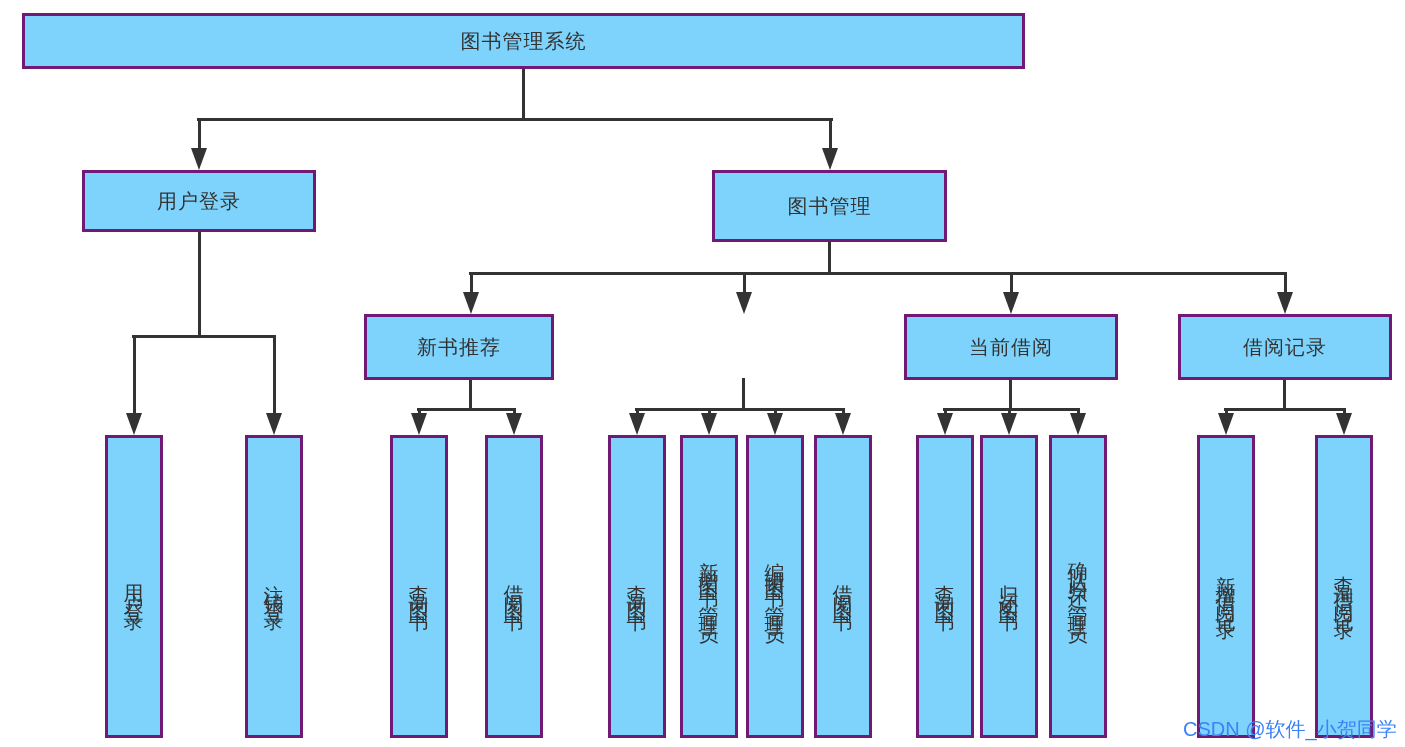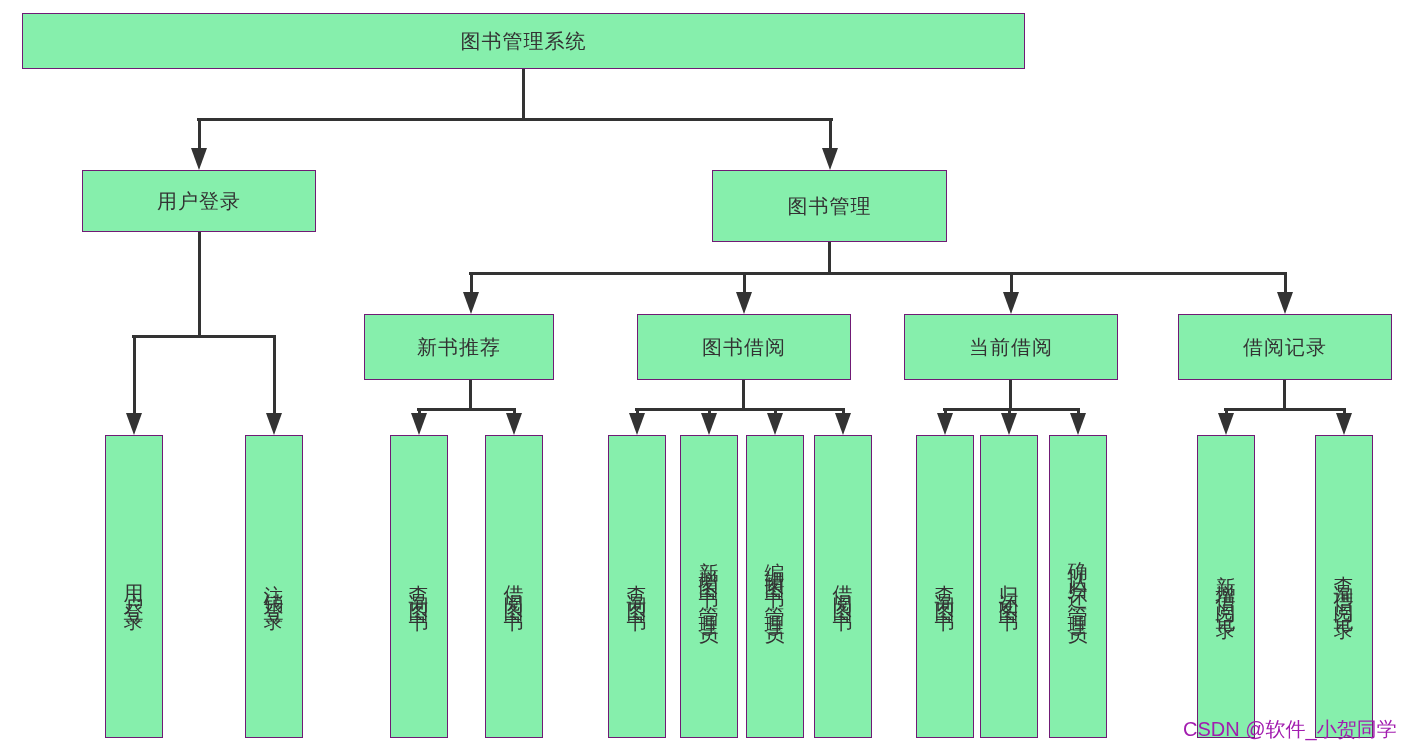--- a/index.html
+++ b/index.html
@@ -8,22 +8,22 @@
     width: 1405px;
     height: 747px;
     background: #ffffff;
     font-family: "Liberation Sans", "DejaVu Sans", sans-serif;
     overflow: hidden;
   }
   
   .box {
     position: absolute;
     box-sizing: border-box;
-    background: #86efac;
-    border: 1px solid #701a75;
+    background: #7dd3fc;
+    border: 3px solid #701a75;
     color: #333333;
     display: flex;
     align-items: center;
     justify-content: center;
     z-index: 1;
   }
   .hbox { font-size: 20px; letter-spacing: 1px; }
   .vbox span {
     writing-mode: vertical-rl;
     text-orientation: mixed;
@@ -45,21 +45,21 @@
     position: absolute; left: 0; bottom: 0;
     width: 0; height: 0;
     border-left: 8px solid transparent;
     border-right: 8px solid transparent;
     border-top: 22px solid #333333;
   }
   .watermark {
     position: absolute;
     left: 1183px; top: 716px;
     font-size: 20px;
-    color: #a21caf;
+    color: #3b82f6;
     z-index: 10;
     white-space: nowrap;
   }
 </style>
 </head>
 <body>
 
 <div class="canvas">
 
   <div class="box hbox" style="left:22px; top:13px; width:1003px; height:56px;">
@@ -111,23 +111,20 @@
     <div class="head"></div>
   </div>
   <div class="arrow" style="left:1277px; top:272px; height:42px;">
     <div class="shaft"></div>
     <div class="head"></div>
   </div>
 
   <div class="box hbox" style="left:364px; top:314px; width:190px; height:66px;">
     <span>新书推荐</span>
   </div>
-  <div class="box hbox" style="left:637px; top:314px; width:214px; height:66px;">
-    <span>图书借阅</span>
-  </div>
   <div class="box hbox" style="left:904px; top:314px; width:214px; height:66px;">
     <span>当前借阅</span>
   </div>
   <div class="box hbox" style="left:1178px; top:314px; width:214px; height:66px;">
     <span>借阅记录</span>
   </div>
 
   <div class="line" style="left:469px; top:378px; width:3px; height:30px;"></div>
   <div class="line" style="left:417px; top:408px; width:99px; height:3px;"></div>
   <div class="arrow" style="left:411px; top:408px; height:27px;">

